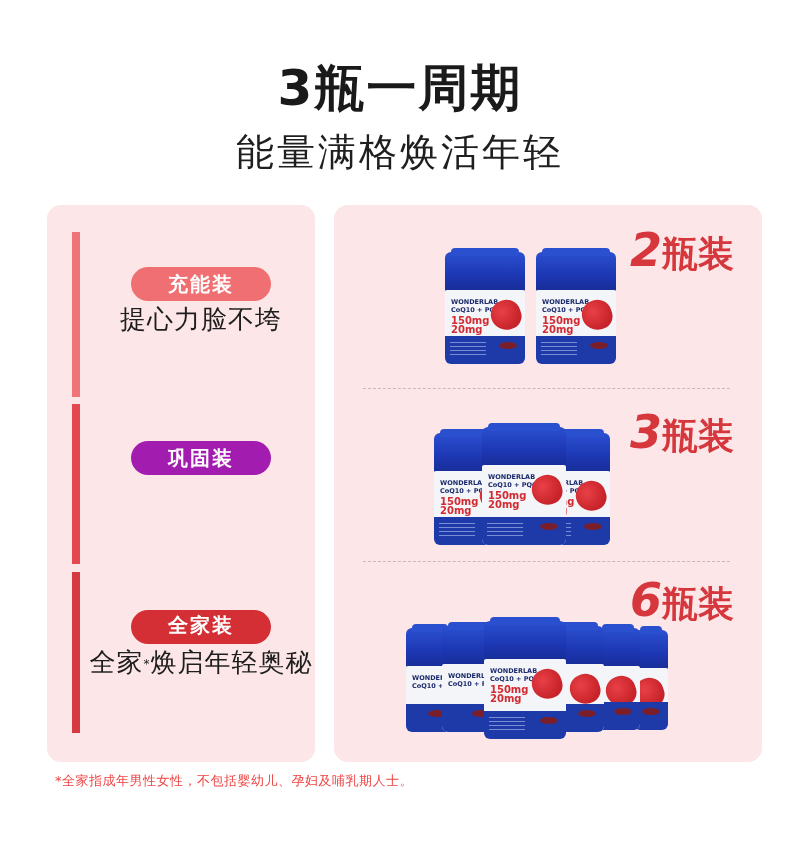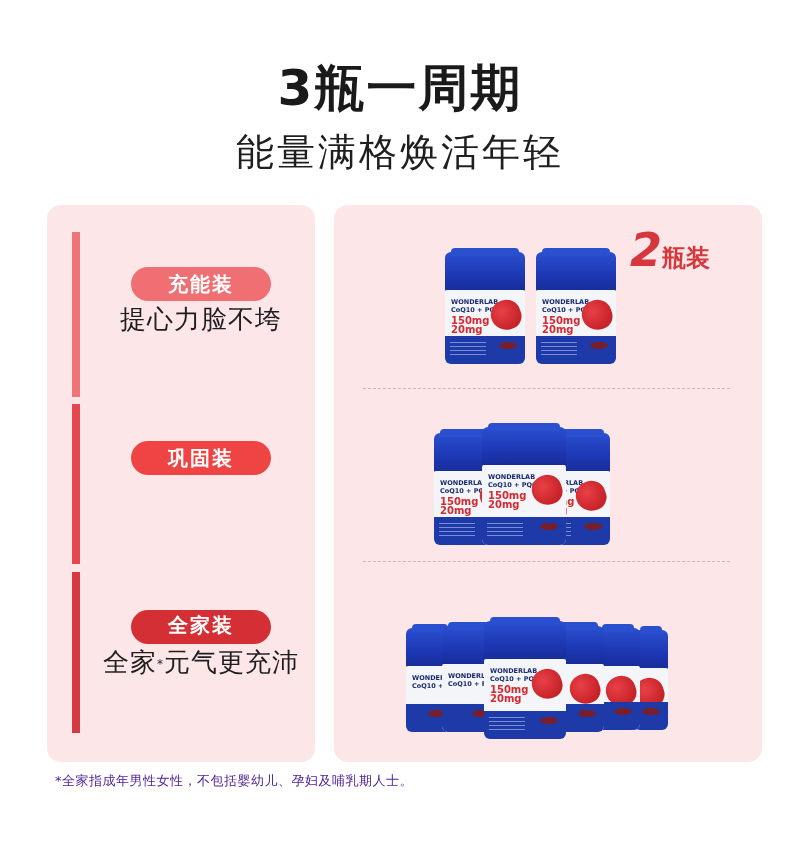--- a/index.html
+++ b/index.html
@@ -20,32 +20,32 @@
   .bar-2 { top: 199px; height: 160px; background: #e2484d; }
   .bar-3 { top: 367px; height: 161px; background: #d43a3f; }
 
   .tier { position: absolute; left: 40px; width: 228px; text-align: center; }
   .tier-1 { top: 62px; }
   .tier-2 { top: 236px; }
   .tier-3 { top: 405px; }
   .pill { display: inline-block; width: 140px; height: 34px; border-radius: 17px;
     color: #fff; font-size: 20px; font-weight: bold; line-height: 34px; letter-spacing: 2px; }
   .pill-1 { background: #ef6f72; }
-  .pill-2 { background: #ef4444; }
+  .pill-2 { background: #a21caf; }
   .pill-3 { background: #d42f34; font-family: Liberation Mono, monospace; }
   .tier-desc { margin-top: 0; font-size: 26px; line-height: 36px; color: #1e1e1e; letter-spacing: 1px; white-space: nowrap; }
   .tier-desc sup { font-size: 12px; vertical-align: top; position: relative; top: 2px; }
 
   .sep { position: absolute; left: 29px; width: 367px; height: 0; border-top: 1px dashed #c9b9ba; }
   .sep-1 { top: 183px; }
   .sep-2 { top: 356px; }
 
   .pack-label { position: absolute; font-weight: bold; color: #d6373c; white-space: nowrap; }
   .pack-label .num { font-size: 46px; font-style: italic; line-height: 50px; }
-  .pack-label .txt { font-size: 24px; line-height: 50px; }
+  .pack-label .txt { font-size: 36px; line-height: 50px; }
   .pl-1 { left: 296px; top: 20px; }
   .pl-2 { left: 296px; top: 202px; }
   .pl-3 { left: 296px; top: 370px; }
 
   .bottles { position: absolute; }
   .bot { position: absolute; width: 80px; height: 112px; }
   .bot .cap { position: absolute; left: 0; top: 0; width: 100%; height: 40px;
     background: linear-gradient(180deg, #2a4fd0 0%, #1d37b3 60%, #172c96 100%);
     border-radius: 6px 6px 3px 3px; }
   .bot .cap::before { content: ""; position: absolute; left: 6px; right: 6px; top: -4px; height: 8px;
@@ -57,21 +57,21 @@
   .bot .dose { position: absolute; left: 6px; top: 26px; font-size: 10px; font-weight: bold; color: #d22b31; line-height: 9px; }
   .bot .heart { position: absolute; right: 4px; top: 10px; width: 30px; height: 30px;
     background: radial-gradient(circle at 40% 35%, #e84046 0%, #c8232a 70%); border-radius: 50% 50% 45% 55%; transform: rotate(-18deg); }
   .bot .band { position: absolute; left: 0; bottom: 0; width: 100%; height: 28px; background: #1d3aa8; }
   .bot .band::after { content: ""; position: absolute; right: 8px; top: 6px; width: 18px; height: 7px; background: #7a1f2a; border-radius: 50%; }
   .bot .band .lines { position: absolute; left: 5px; top: 6px; width: 36px; height: 16px;
     background: repeating-linear-gradient(180deg, #9fb0e6 0 1px, transparent 1px 4px); opacity: 0.7; }
   .bot.big { width: 84px; height: 118px; }
   .bot.big .body { height: 80px; }
 
-  .footnote { position: absolute; left: 55px; top: 772px; font-size: 13px; color: #4c1d95; letter-spacing: 0.5px; white-space: nowrap; }
+  .footnote { position: absolute; left: 55px; top: 772px; font-size: 13px; color: #ef4444; letter-spacing: 0.5px; white-space: nowrap; }
 </style>
 </head>
 <body>
 
 <div class="title">3瓶一周期</div>
 <div class="subtitle">能量满格焕活年轻</div>
 
 <div class="panel left-panel">
   <div class="bar bar-1"></div>
   <div class="bar bar-2"></div>
@@ -79,28 +79,30 @@
 
   <div class="tier tier-1">
     <div class="pill pill-1">充能装</div>
     <div class="tier-desc">提心力脸不垮</div>
   </div>
   <div class="tier tier-2">
     <div class="pill pill-2">巩固装</div>
   </div>
   <div class="tier tier-3">
     <div class="pill pill-3">全家装</div>
-    <div class="tier-desc"><span>全家</span><sup>*</sup><span>元气更充沛</span></div>
+    <div class="tier-desc"><span>全家</span><sup>*</sup><span>焕启年轻奥秘</span></div>
   </div>
 </div>
 
 <div class="panel right-panel">
   <div class="pack-label pl-1"><span class="num">2</span><span class="txt">瓶装</span></div>
   <div class="sep sep-1"></div>
+  <div class="pack-label pl-2"><span class="num">3</span><span class="txt">瓶装</span></div>
   <div class="sep sep-2"></div>
+  <div class="pack-label pl-3"><span class="num">6</span><span class="txt">瓶装</span></div>
 
   <div class="bottles" style="left:0;top:0;">
     <div class="bot" style="left:111px;top:47px;">
       <div class="cap"></div>
         <div class="body">
           <div class="brand"><span>WONDERLAB</span><br><span>CoQ10 + PQQ</span></div>
           <div class="dose"><span>150mg</span><br><span>20mg</span></div>
           <div class="heart"></div>
           <div class="band">
             <div class="lines"></div>

